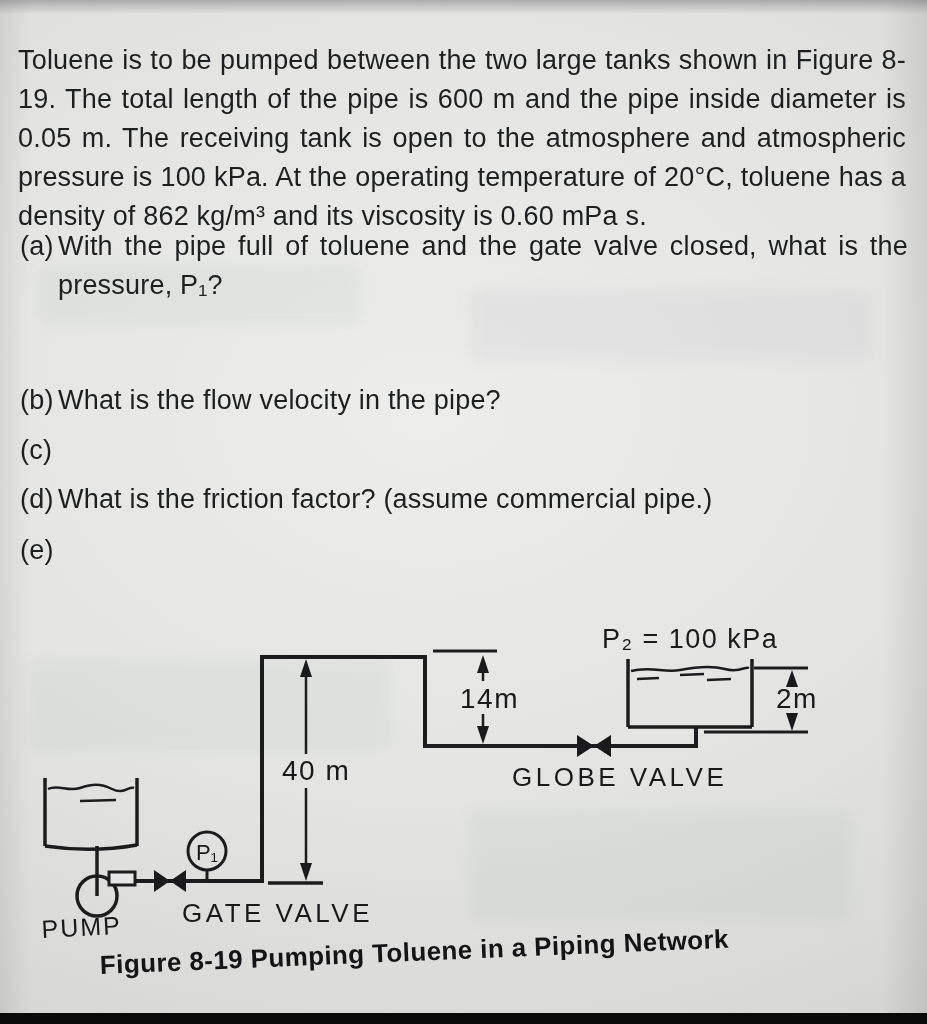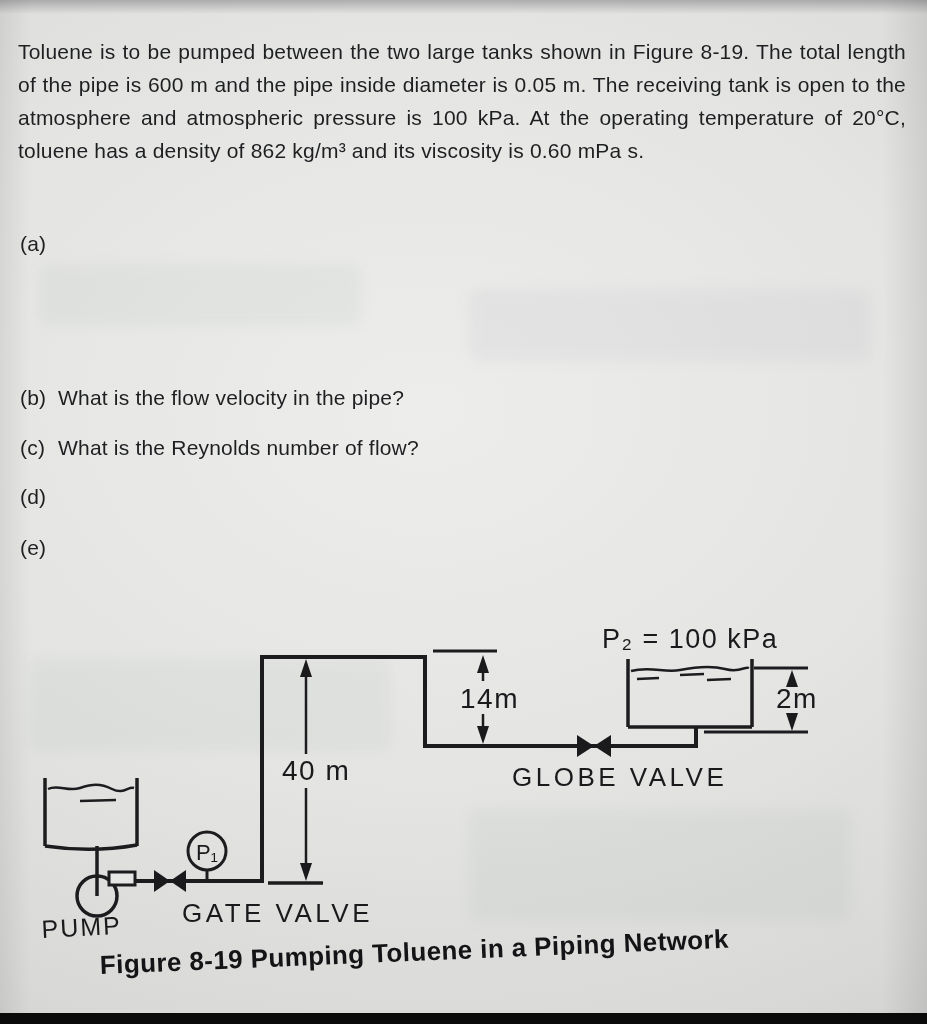--- a/index.html
+++ b/index.html
@@ -10,21 +10,21 @@
     font-family:"Liberation Sans","DejaVu Sans",sans-serif;
     color:#1e1f21;
     background-image:
       linear-gradient(to bottom, rgba(45,45,48,.30) 0px, rgba(45,45,48,0) 14px),
       linear-gradient(to left, rgba(30,30,32,.10) 0px, rgba(30,30,32,0) 45px),
       linear-gradient(to right, rgba(30,30,32,.08) 0px, rgba(30,30,32,0) 30px),
       radial-gradient(ellipse 1150px 850px at 46% 40%, #edeeec 0%, #e4e5e3 45%, #d9dad8 75%, #c8c9c7 100%);
   }
   .smudge{position:absolute;border-radius:8px;filter:blur(7px);pointer-events:none;}
   .para, .part-text, .part-label{
-    font-size:21px;line-height:33px;letter-spacing:.2px;
+    font-size:27px;line-height:39px;letter-spacing:.2px;
   }
   .para{position:absolute;left:18px;top:14px;width:888px;text-align:justify;}
   .part-label{position:absolute;left:20px;}
   .part-text{position:absolute;left:58px;text-align:justify;}
   .caption{
     position:absolute;left:100px;top:950px;width:740px;
     font-size:26px;font-weight:bold;letter-spacing:.4px;
     transform:rotate(-2.4deg);transform-origin:left center;
     color:#141416;
   }
@@ -40,29 +40,30 @@
 <div class="page">
 
   <div class="smudge" style="left:470px;top:290px;width:400px;height:70px;background:rgba(85,92,104,.06);"></div>
   <div class="smudge" style="left:40px;top:265px;width:320px;height:60px;background:rgba(85,92,104,.05);"></div>
   <div class="smudge" style="left:30px;top:660px;width:360px;height:90px;background:rgba(85,92,104,.05);"></div>
   <div class="smudge" style="left:470px;top:810px;width:380px;height:110px;background:rgba(85,92,104,.05);"></div>
 
   <p class="para">Toluene is to be pumped between the two large tanks shown in Figure 8-19. The total length of the pipe is 600 m and the pipe inside diameter is 0.05 m. The receiving tank is open to the atmo­sphere and atmospheric pressure is 100 kPa. At the operating temperature of 20°C, toluene has a density of 862 kg/m³ and its viscosity is 0.60 mPa s.</p>
 
   <span class="part-label" style="top:227px;">(a)</span>
+  <div class="part-text" style="top:227px;width:850px;">With the pipe full of toluene and the gate valve closed, what is the pressure, P₁?</div>
 
 
   <span class="part-label" style="top:381px;">(b)</span>
   <div class="part-text" style="top:381px;width:850px;">What is the flow velocity in the pipe?</div>
 
   <span class="part-label" style="top:431px;">(c)</span>
-  <div class="part-text" style="top:431px;width:850px;">What is the Reynolds number of flow?</div>
 
   <span class="part-label" style="top:480px;">(d)</span>
+  <div class="part-text" style="top:480px;width:850px;">What is the friction factor? (assume commercial pipe.)</div>
 
   <span class="part-label" style="top:531px;">(e)</span>
 
   <svg style="position:absolute;left:0;top:598px;" width="927" height="354" viewBox="0 598 927 354">
 
     <path class="ink" d="M135 881 H262 V657 H425 V746 H696 V727" stroke-width="4"></path>
 
     <line class="ink" x1="268" y1="883" x2="323" y2="883" stroke-width="3.5"></line>
 
     <g>

